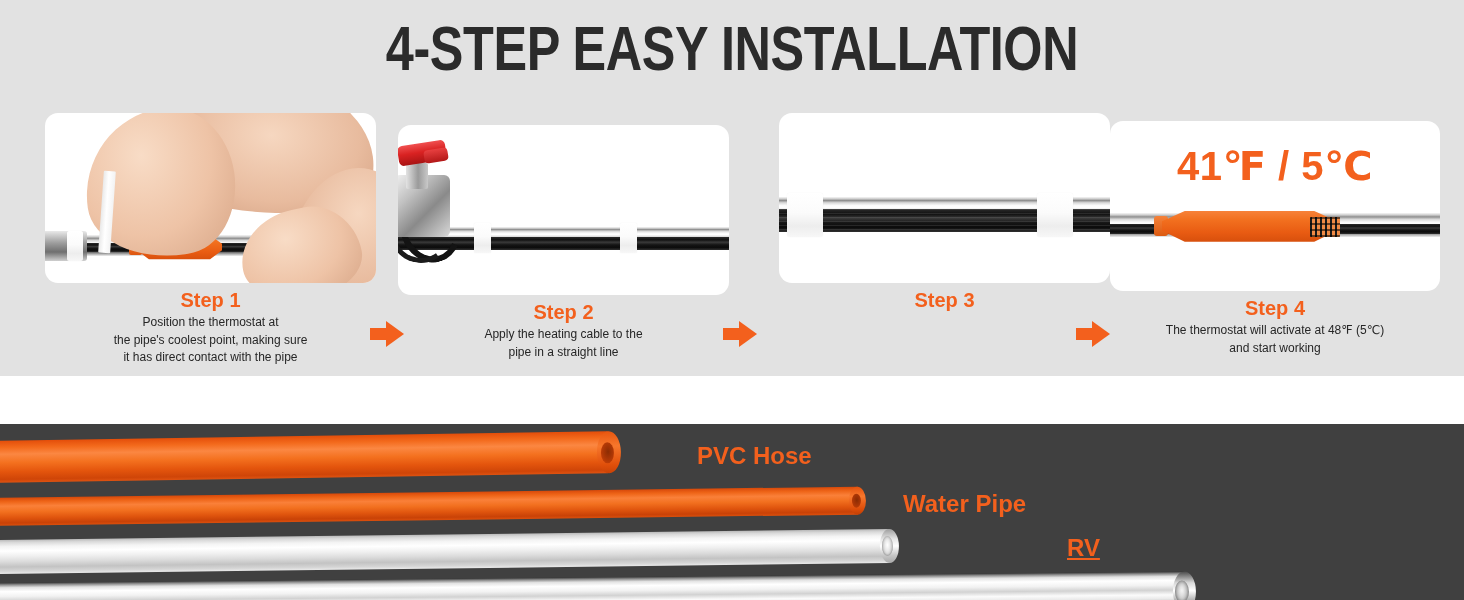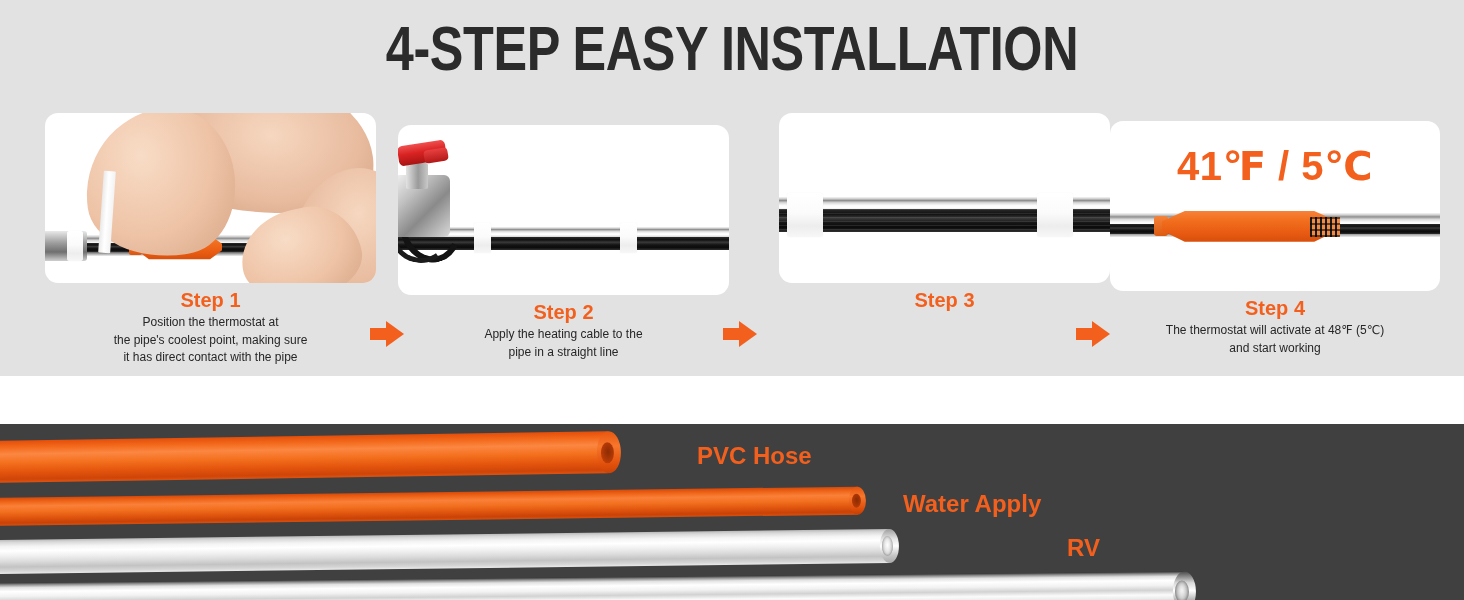--- a/index.html
+++ b/index.html
@@ -424,28 +424,28 @@
       <div class="cap"></div>
       <div class="bore"></div>
     </div>
     <div class="pipe-label" style="left:697px;top:18px;">PVC Hose</div>
 
     <div class="pipe-row p2">
       <div class="body"></div>
       <div class="cap"></div>
       <div class="bore"></div>
     </div>
-    <div class="pipe-label" style="left:903px;top:66px;">Water Apply</div>
+    <div class="pipe-label" style="left:903px;top:66px;">Water Pipe</div>
 
     <div class="pipe-row p3">
       <div class="body"></div>
       <div class="cap"></div>
       <div class="bore"></div>
     </div>
-    <div class="pipe-label" style="left:1067px;top:110px;">RV</div>
+    <div class="pipe-label" style="left:1067px;top:110px;text-decoration:underline;">RV</div>
 
     <div class="pipe-row p4">
       <div class="body"></div>
       <div class="cap"></div>
       <div class="bore"></div>
     </div>
     <div class="pipe-label" style="left:1242px;top:177px;">Secure Pipe</div>
 
   </div>
 

